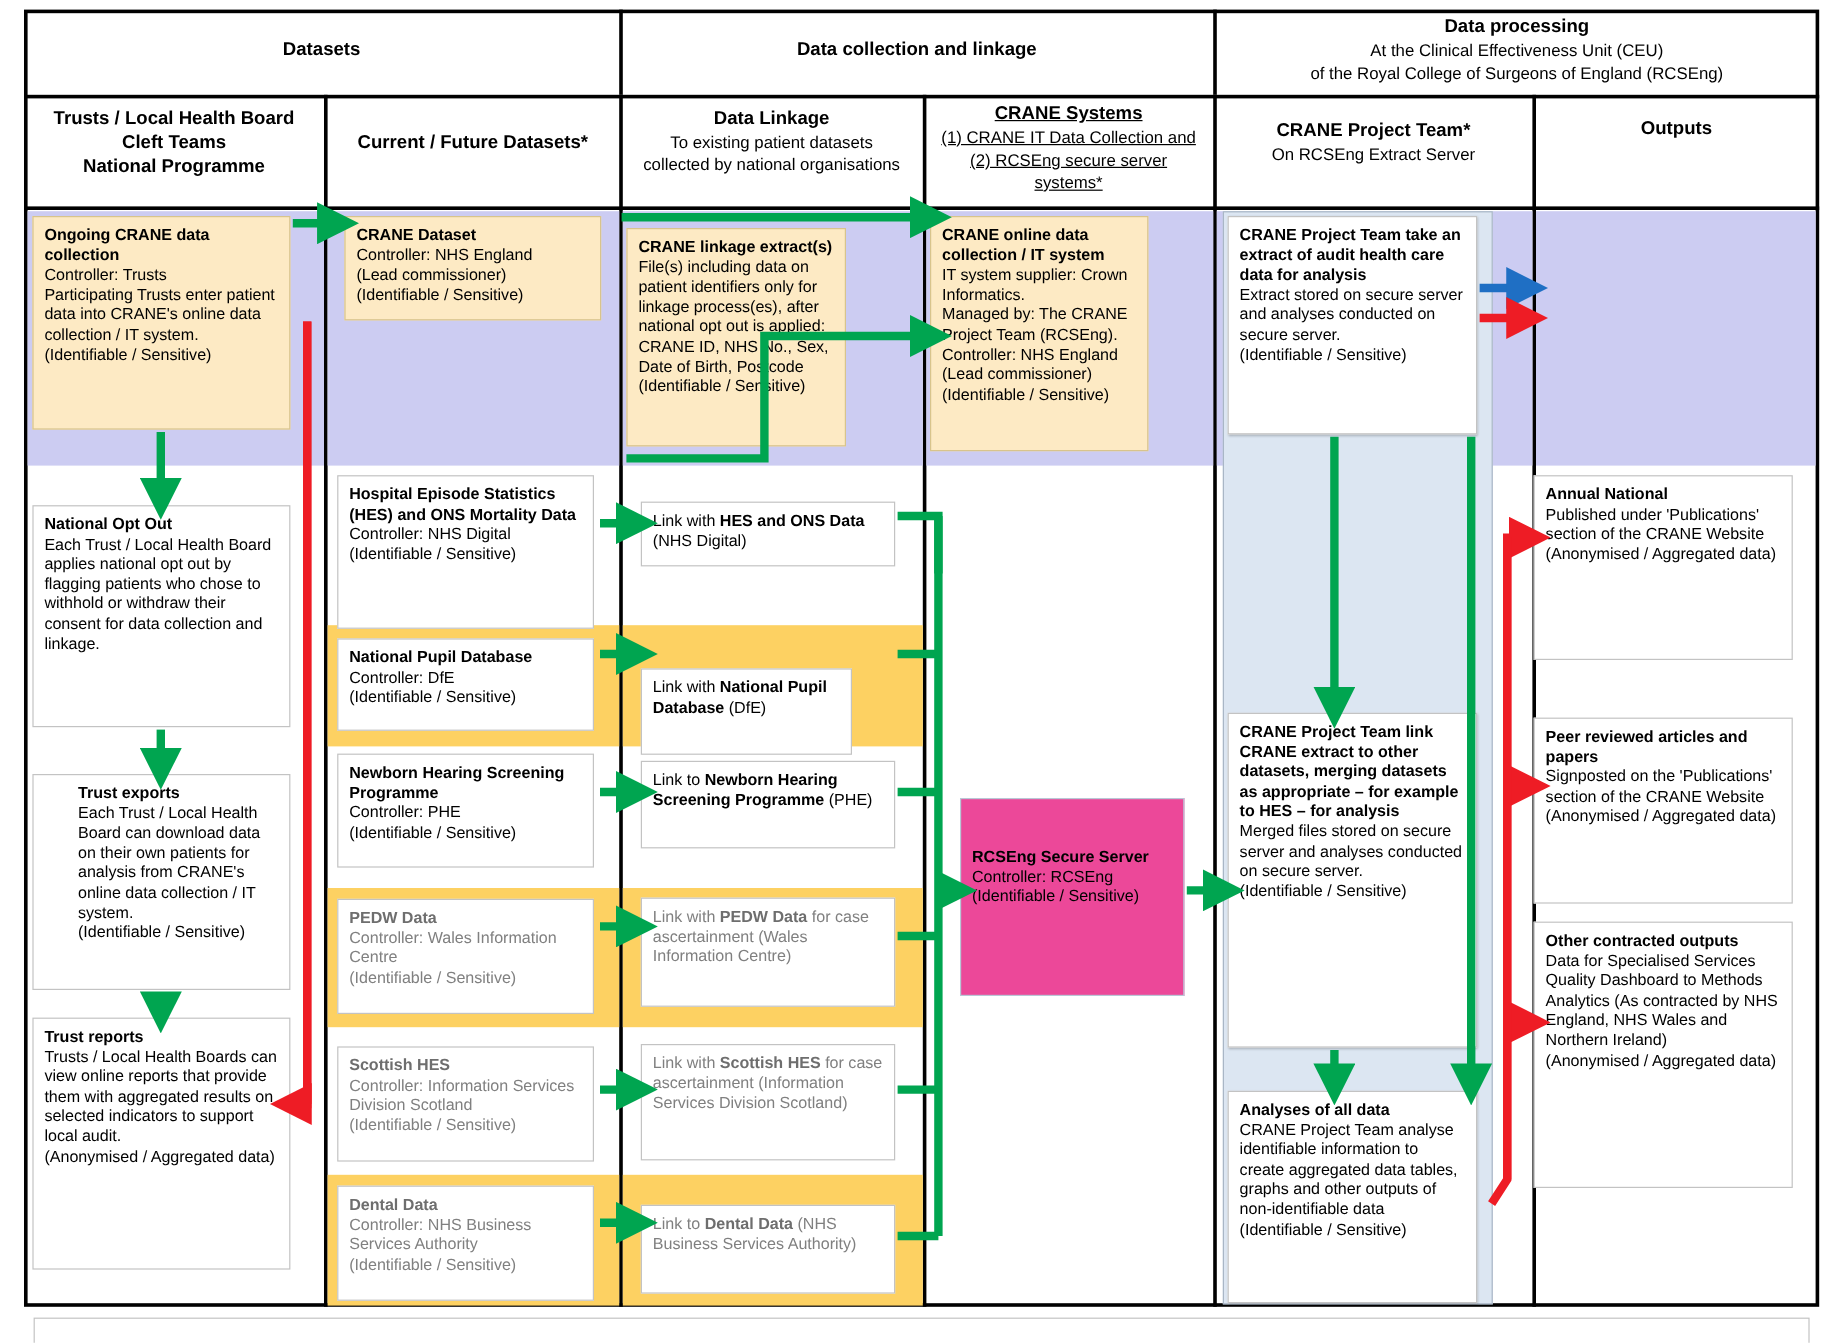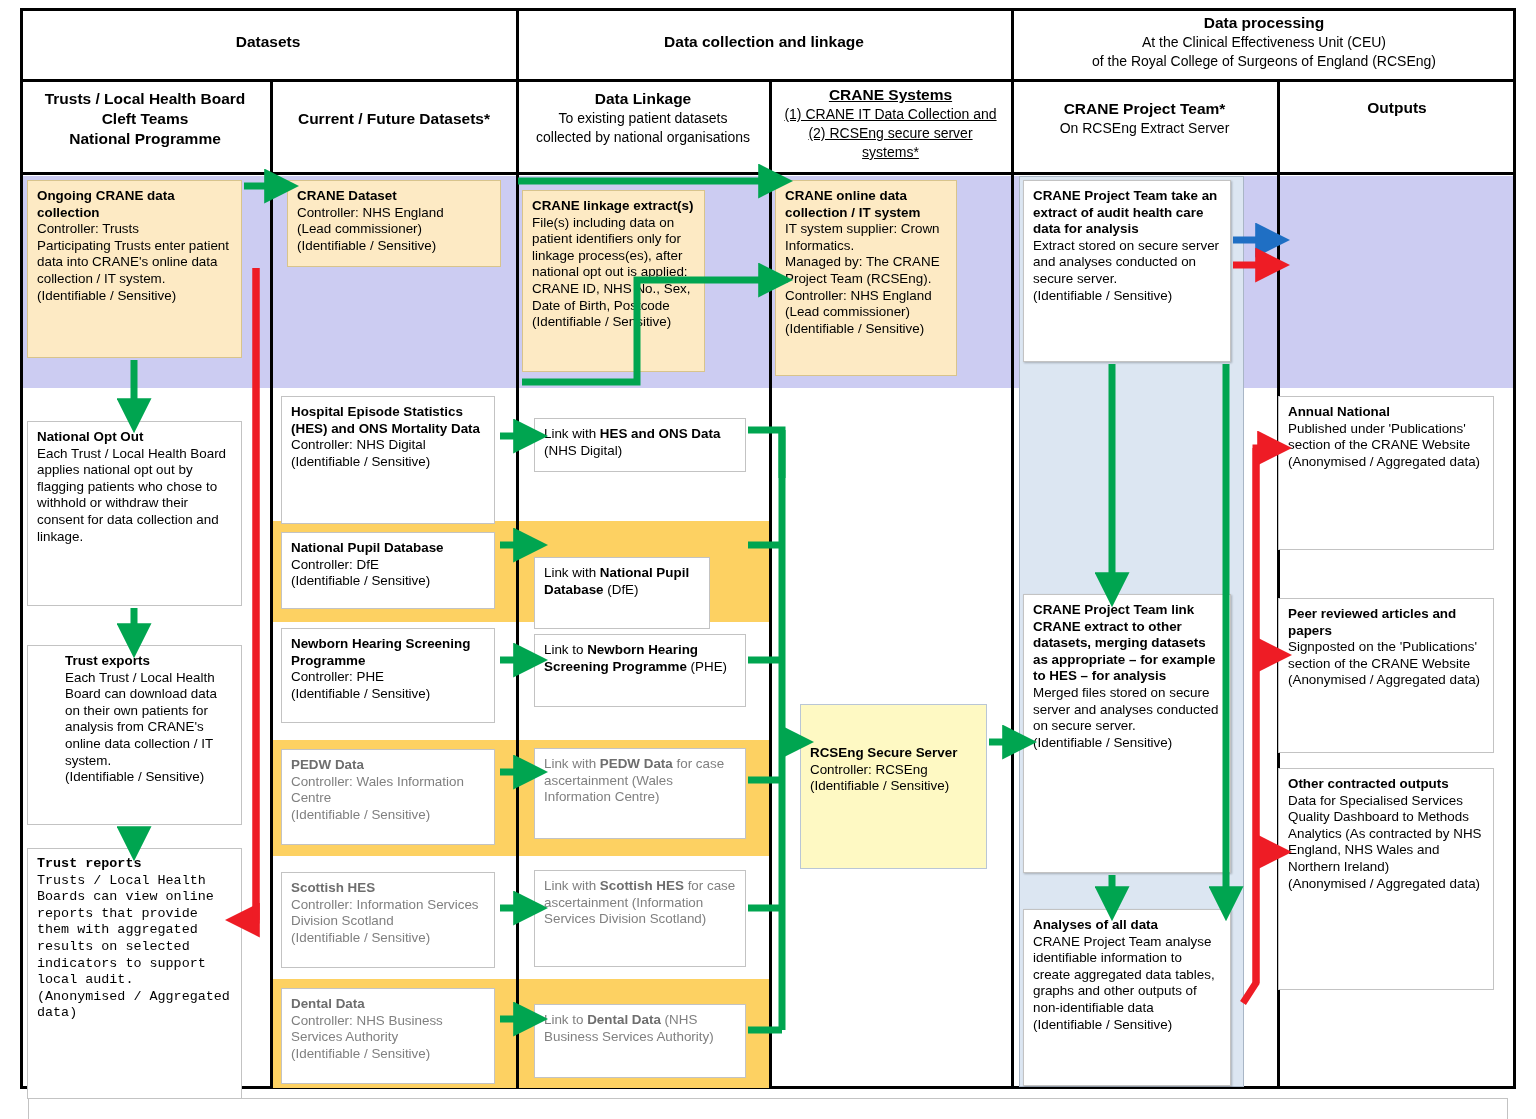--- a/index.html
+++ b/index.html
@@ -29,21 +29,21 @@
     position:absolute;
     padding:7px 9px 6px 9px;
     font-size:13.4px;
     line-height:16.6px;
     color:#000;
     background:#fff;
     border:1px solid #c3c3c3;
   }
   .bx b { font-weight:bold; }
   .bx.cream { background:#fdeac4; border:1px solid #d8c48c; }
-  .bx.blue  { background:#fef9c3; border:1px solid #b9c6d6;margin-top:39px; }
+  .bx.blue  { background:#ec4899; border:1px solid #b9c6d6; }
   .bx.grey  { color:#808080; }
   .bx.grey b { color:#6e6e6e; }
   .bx.shadowed { box-shadow:1px 1px 2px rgba(0,0,0,.25); }
 
   .panel-blue {
     position:absolute; background:#dce6f2;
     border:1px solid #a9b6c6;
   }
 
   
@@ -133,21 +133,21 @@
   </div>
   <div class="bx" style="left:27px; top:421px; width:215px; height:185px;">
     <b>National Opt Out</b><br>
     <span style="white-space:pre-line">Each Trust / Local Health Board applies national opt out by flagging patients who chose to withhold or withdraw their consent for data collection and linkage.</span>
   </div>
   <div class="bx" style="left:27px; top:645px; width:215px; height:180px;padding-left:37px;">
     <b>Trust exports</b><br>
     <span style="white-space:pre-line">Each Trust / Local Health Board can download data on their own patients for analysis from CRANE's online data collection / IT system.
 (Identifiable / Sensitive)</span>
   </div>
-  <div class="bx" style="left:27px; top:848px; width:215px; height:251px;font-family:Liberation Mono, monospace;">
+  <div class="bx" style="left:27px; top:848px; width:215px; height:210px;">
     <b>Trust reports</b><br>
     <span style="white-space:pre-line">Trusts / Local Health Boards can view online reports that provide them with aggregated results on selected indicators to support local audit.
 (Anonymised / Aggregated data)</span>
   </div>
 
   <div class="bx cream" style="left:287px; top:180px; width:214px; height:87px;">
     <b>CRANE Dataset</b><br>
     <span style="white-space:pre-line">Controller: NHS England
 (Lead commissioner)
 (Identifiable / Sensitive)</span>

